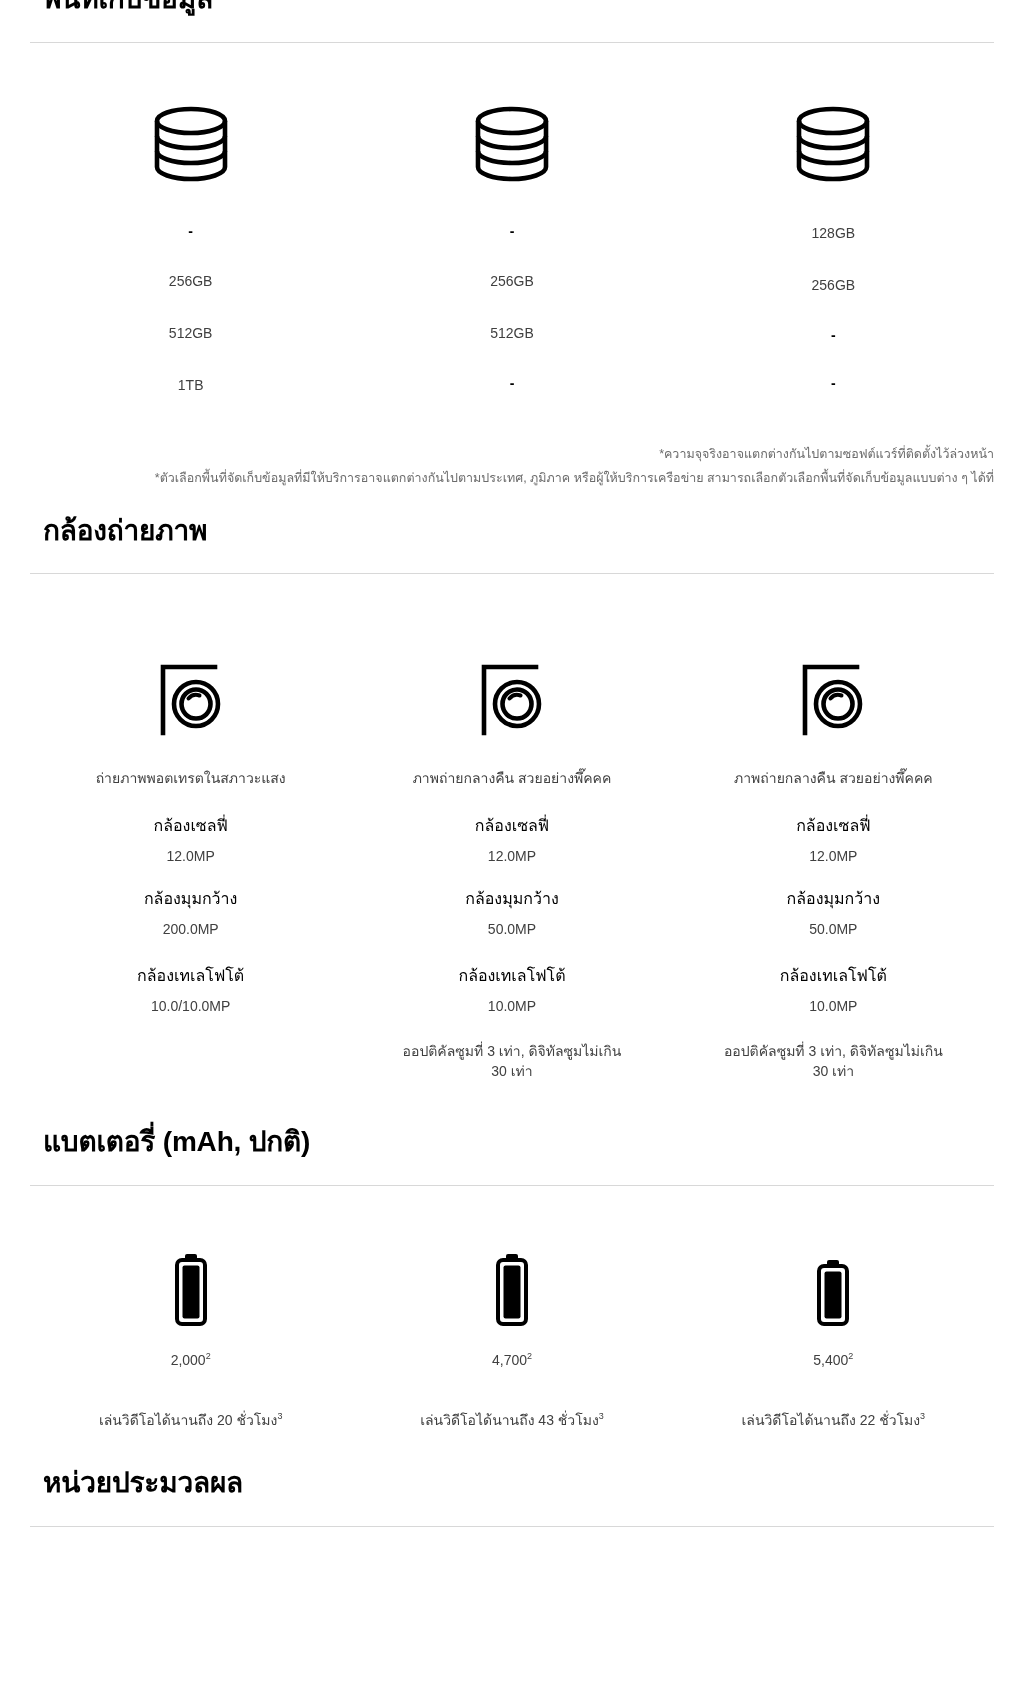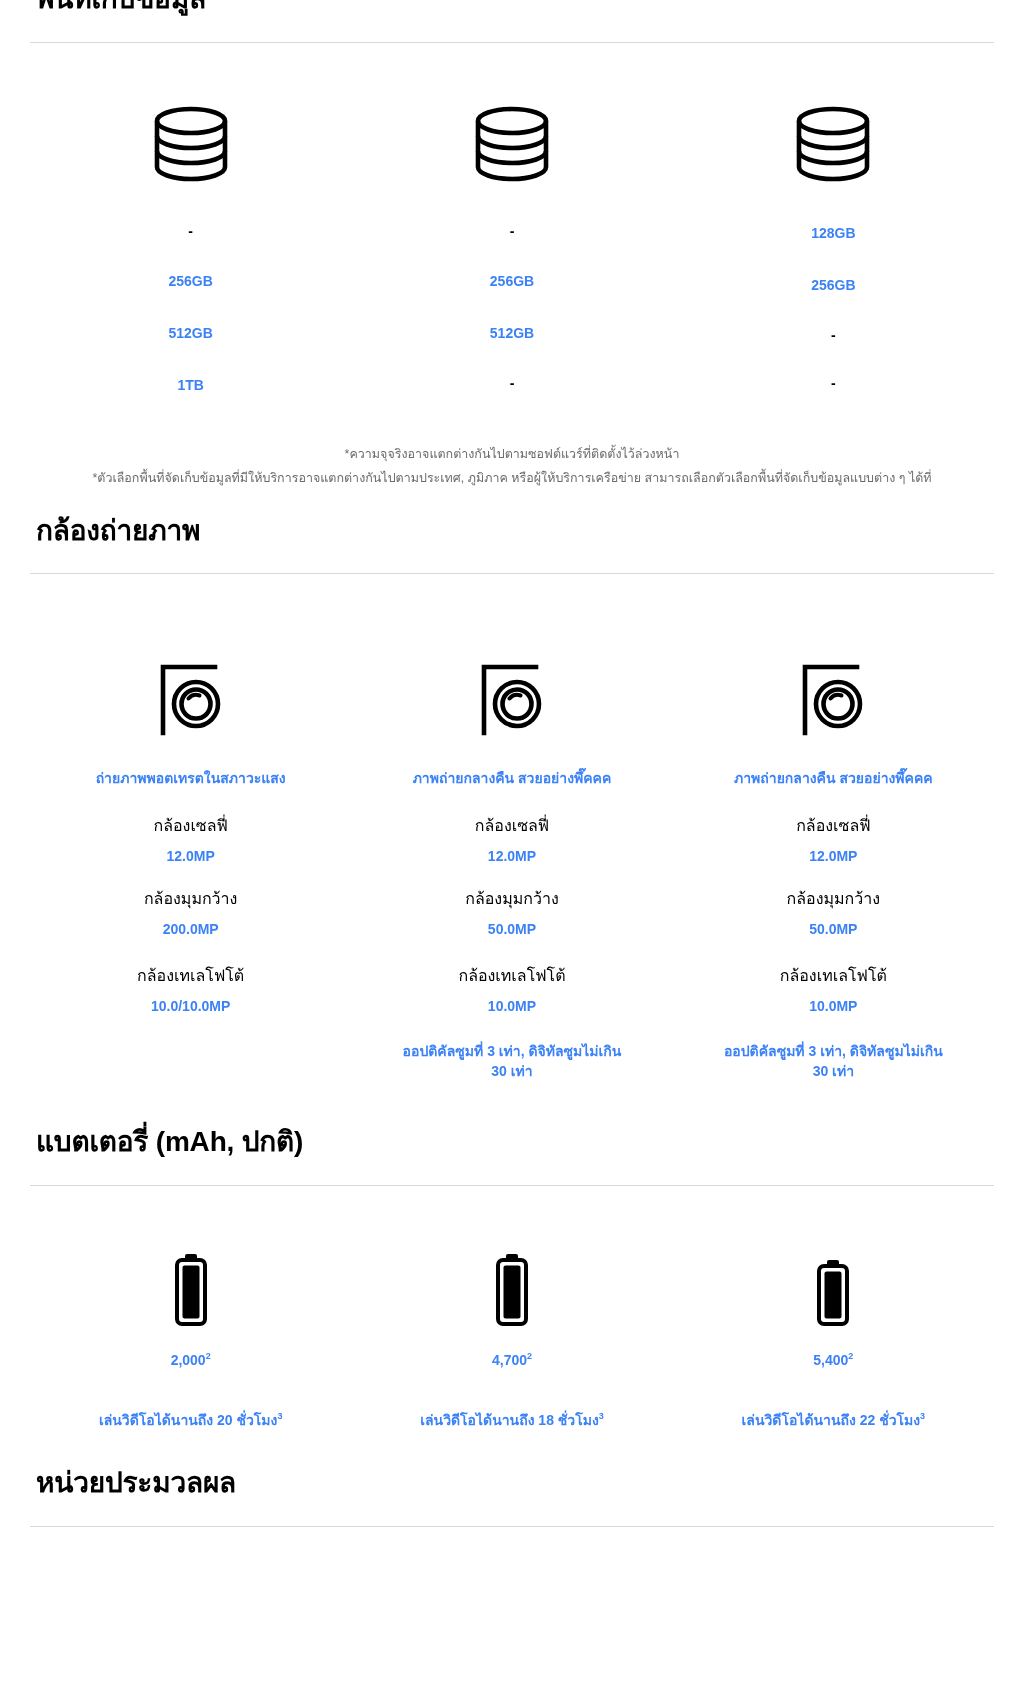--- a/index.html
+++ b/index.html
@@ -15,20 +15,21 @@
   .page { width: 1024px; padding: 0 30px; }
 
   
   .section-title {
     font-size: 28px;
     font-weight: 700;
     letter-spacing: -0.2px;
     line-height: 1.2;
     color: #000;
     padding-left: 6px;
+    margin-left: 7px;
   }
   .rule {
     height: 1px;
     background: #d8d8d8;
     margin-top: 22px;
   }
 
   
   .cols {
     display: grid;
@@ -39,30 +40,30 @@
   .icon-wrap {
     display: flex;
     align-items: flex-end;
     justify-content: center;
     height: 92px;
   }
 
   .spec-line {
     font-size: 14px;
     line-height: 1.45;
-    color: #3b82f6;
-    font-weight: 700;
+    color: #404040;
+    font-weight: 400;
   }
   .spec-dash { font-size: 14px; font-weight: 700; }
   .spec-label { font-size: 16px; }
   .sup { font-size: 9px; vertical-align: super; }
 
   
   .footnotes {
-    text-align: center;
+    text-align: right;
     font-size: 12.5px;
     line-height: 1.85;
     color: #6b6b6b;
   }
 
   
   .gap-8  { height: 8px; }
   .gap-20 { height: 20px; }
   .gap-24 { height: 24px; }
   .gap-32 { height: 32px; }
@@ -275,21 +276,21 @@
         <div class="icon-wrap" style="height:74px;">
           <svg width="44" height="74" viewBox="0 0 44 74" fill="none">
             <rect x="16" y="2" width="12" height="6" rx="2" fill="#000"></rect>
             <rect x="8" y="8" width="28" height="64" rx="5" fill="none" stroke="#000" stroke-width="4"></rect>
             <rect x="13.5" y="13.5" width="17" height="53" rx="2" fill="#000"></rect>
           </svg>
         </div>
         <div class="gap-24"></div>
         <div class="spec-line"><span>4,700</span><span class="sup">2</span></div>
         <div class="gap-40"></div>
-        <div class="spec-line"><span>เล่นวิดีโอได้นานถึง 18 ชั่วโมง</span><span class="sup">3</span></div>
+        <div class="spec-line"><span>เล่นวิดีโอได้นานถึง 43 ชั่วโมง</span><span class="sup">3</span></div>
       </div>
 
       <div>
         <div class="icon-wrap" style="height:74px;">
           <svg width="40" height="68" viewBox="0 0 40 68" fill="none">
             <rect x="14" y="2" width="12" height="6" rx="2" fill="#000"></rect>
             <rect x="6" y="8" width="28" height="58" rx="5" fill="none" stroke="#000" stroke-width="4"></rect>
             <rect x="11.5" y="13.5" width="17" height="47" rx="2" fill="#000"></rect>
           </svg>
         </div>

